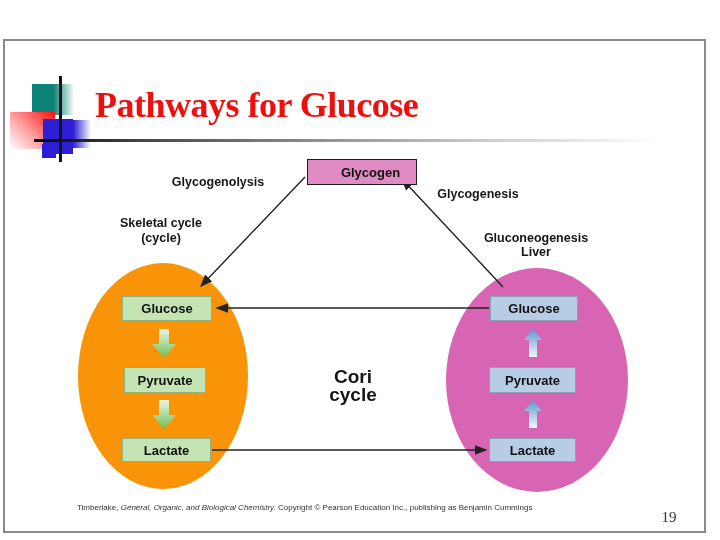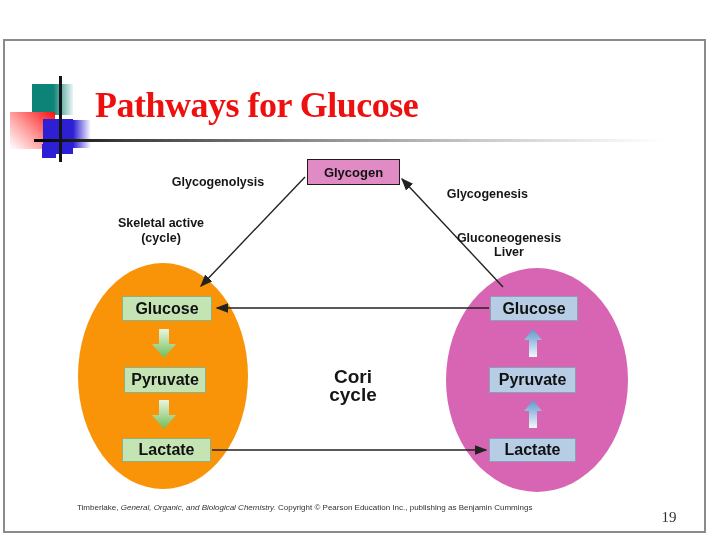--- a/index.html
+++ b/index.html
@@ -28,36 +28,36 @@
     background:linear-gradient(90deg,#000 0%,#3d3d3d 14%,#8f8f8f 45%,#c8c8c8 70%,#eeeeee 90%,rgba(255,255,255,0) 100%);}
   
   #page-title{
     left:95px;top:84px;width:470px;
     font-family:"Liberation Serif",serif;font-weight:bold;font-size:36px;
     color:#ee0f0f;letter-spacing:-0.5px;white-space:nowrap;
   }
   
   .dlabel{font-weight:bold;color:#151515;font-size:12.5px;text-align:center;line-height:15px;}
   #glycogenolysis-label{left:168px;top:175px;width:100px;}
-  #glycogenesis-label{left:428px;top:187px;width:100px;text-align:right;}
+  #glycogenesis-label{left:428px;top:187px;width:100px;}
   #muscle-heading{left:101px;top:216px;width:120px;}
-  #liver-heading{left:449px;top:231px;width:120px;line-height:14px;}
+  #liver-heading{left:476px;top:231px;width:120px;line-height:14px;}
   #cori-label{left:312px;top:368px;width:82px;font-size:19px;line-height:18px;}
   
   #glycogen-box{
     left:307px;top:159px;width:91px;height:24px;background:#E18BC5;
     border:1px solid #1c1c1c;display:flex;align-items:center;justify-content:center;
-    font-weight:bold;font-size:13px;color:#111;
+    font-weight:bold;font-size:13px;color:#111;padding-left:17px;
   }
   
   #muscle-ellipse{left:78px;top:263px;width:170px;height:226px;background:#F99408;border-radius:50%;}
   #liver-ellipse{left:446px;top:268px;width:182px;height:224px;background:#D765B3;border-radius:50%;}
   
   .mbox{display:flex;align-items:center;justify-content:center;
-    font-weight:bold;font-size:16px;color:#111;box-sizing:border-box;}
+    font-weight:bold;font-size:13px;color:#111;box-sizing:border-box;}
   .green{background:#C5E4B4;border:1px solid #8FB07D;}
   .blue{background:#B7CDE5;border:1px solid #8E9FB5;}
   #m-glucose{left:122px;top:296px;width:90px;height:25px;}
   #m-pyruvate{left:124px;top:367px;width:82px;height:26px;}
   #m-lactate{left:122px;top:438px;width:89px;height:24px;}
   #l-glucose{left:490px;top:296px;width:88px;height:25px;}
   #l-pyruvate{left:489px;top:367px;width:87px;height:26px;}
   #l-lactate{left:489px;top:438px;width:87px;height:24px;}
   
   #m-arrow1{left:151px;top:329px;}
@@ -105,21 +105,21 @@
   </svg>
 
   <div class="abs" id="glycogen-box">
     <span>Glycogen</span>
   </div>
 
   <div class="abs dlabel" id="glycogenolysis-label">Glycogenolysis</div>
   <div class="abs dlabel" id="glycogenesis-label">Glycogenesis</div>
 
   <div class="abs dlabel" id="muscle-heading">
-    <div>Skeletal active</div>
+    <div>Skeletal cycle</div>
     <div>(cycle)</div>
   </div>
 
   <div class="abs dlabel" id="liver-heading">
     <div>Gluconeogenesis</div>
     <div>Liver</div>
   </div>
 
   <div class="abs dlabel" id="cori-label">Cori cycle</div>
 

